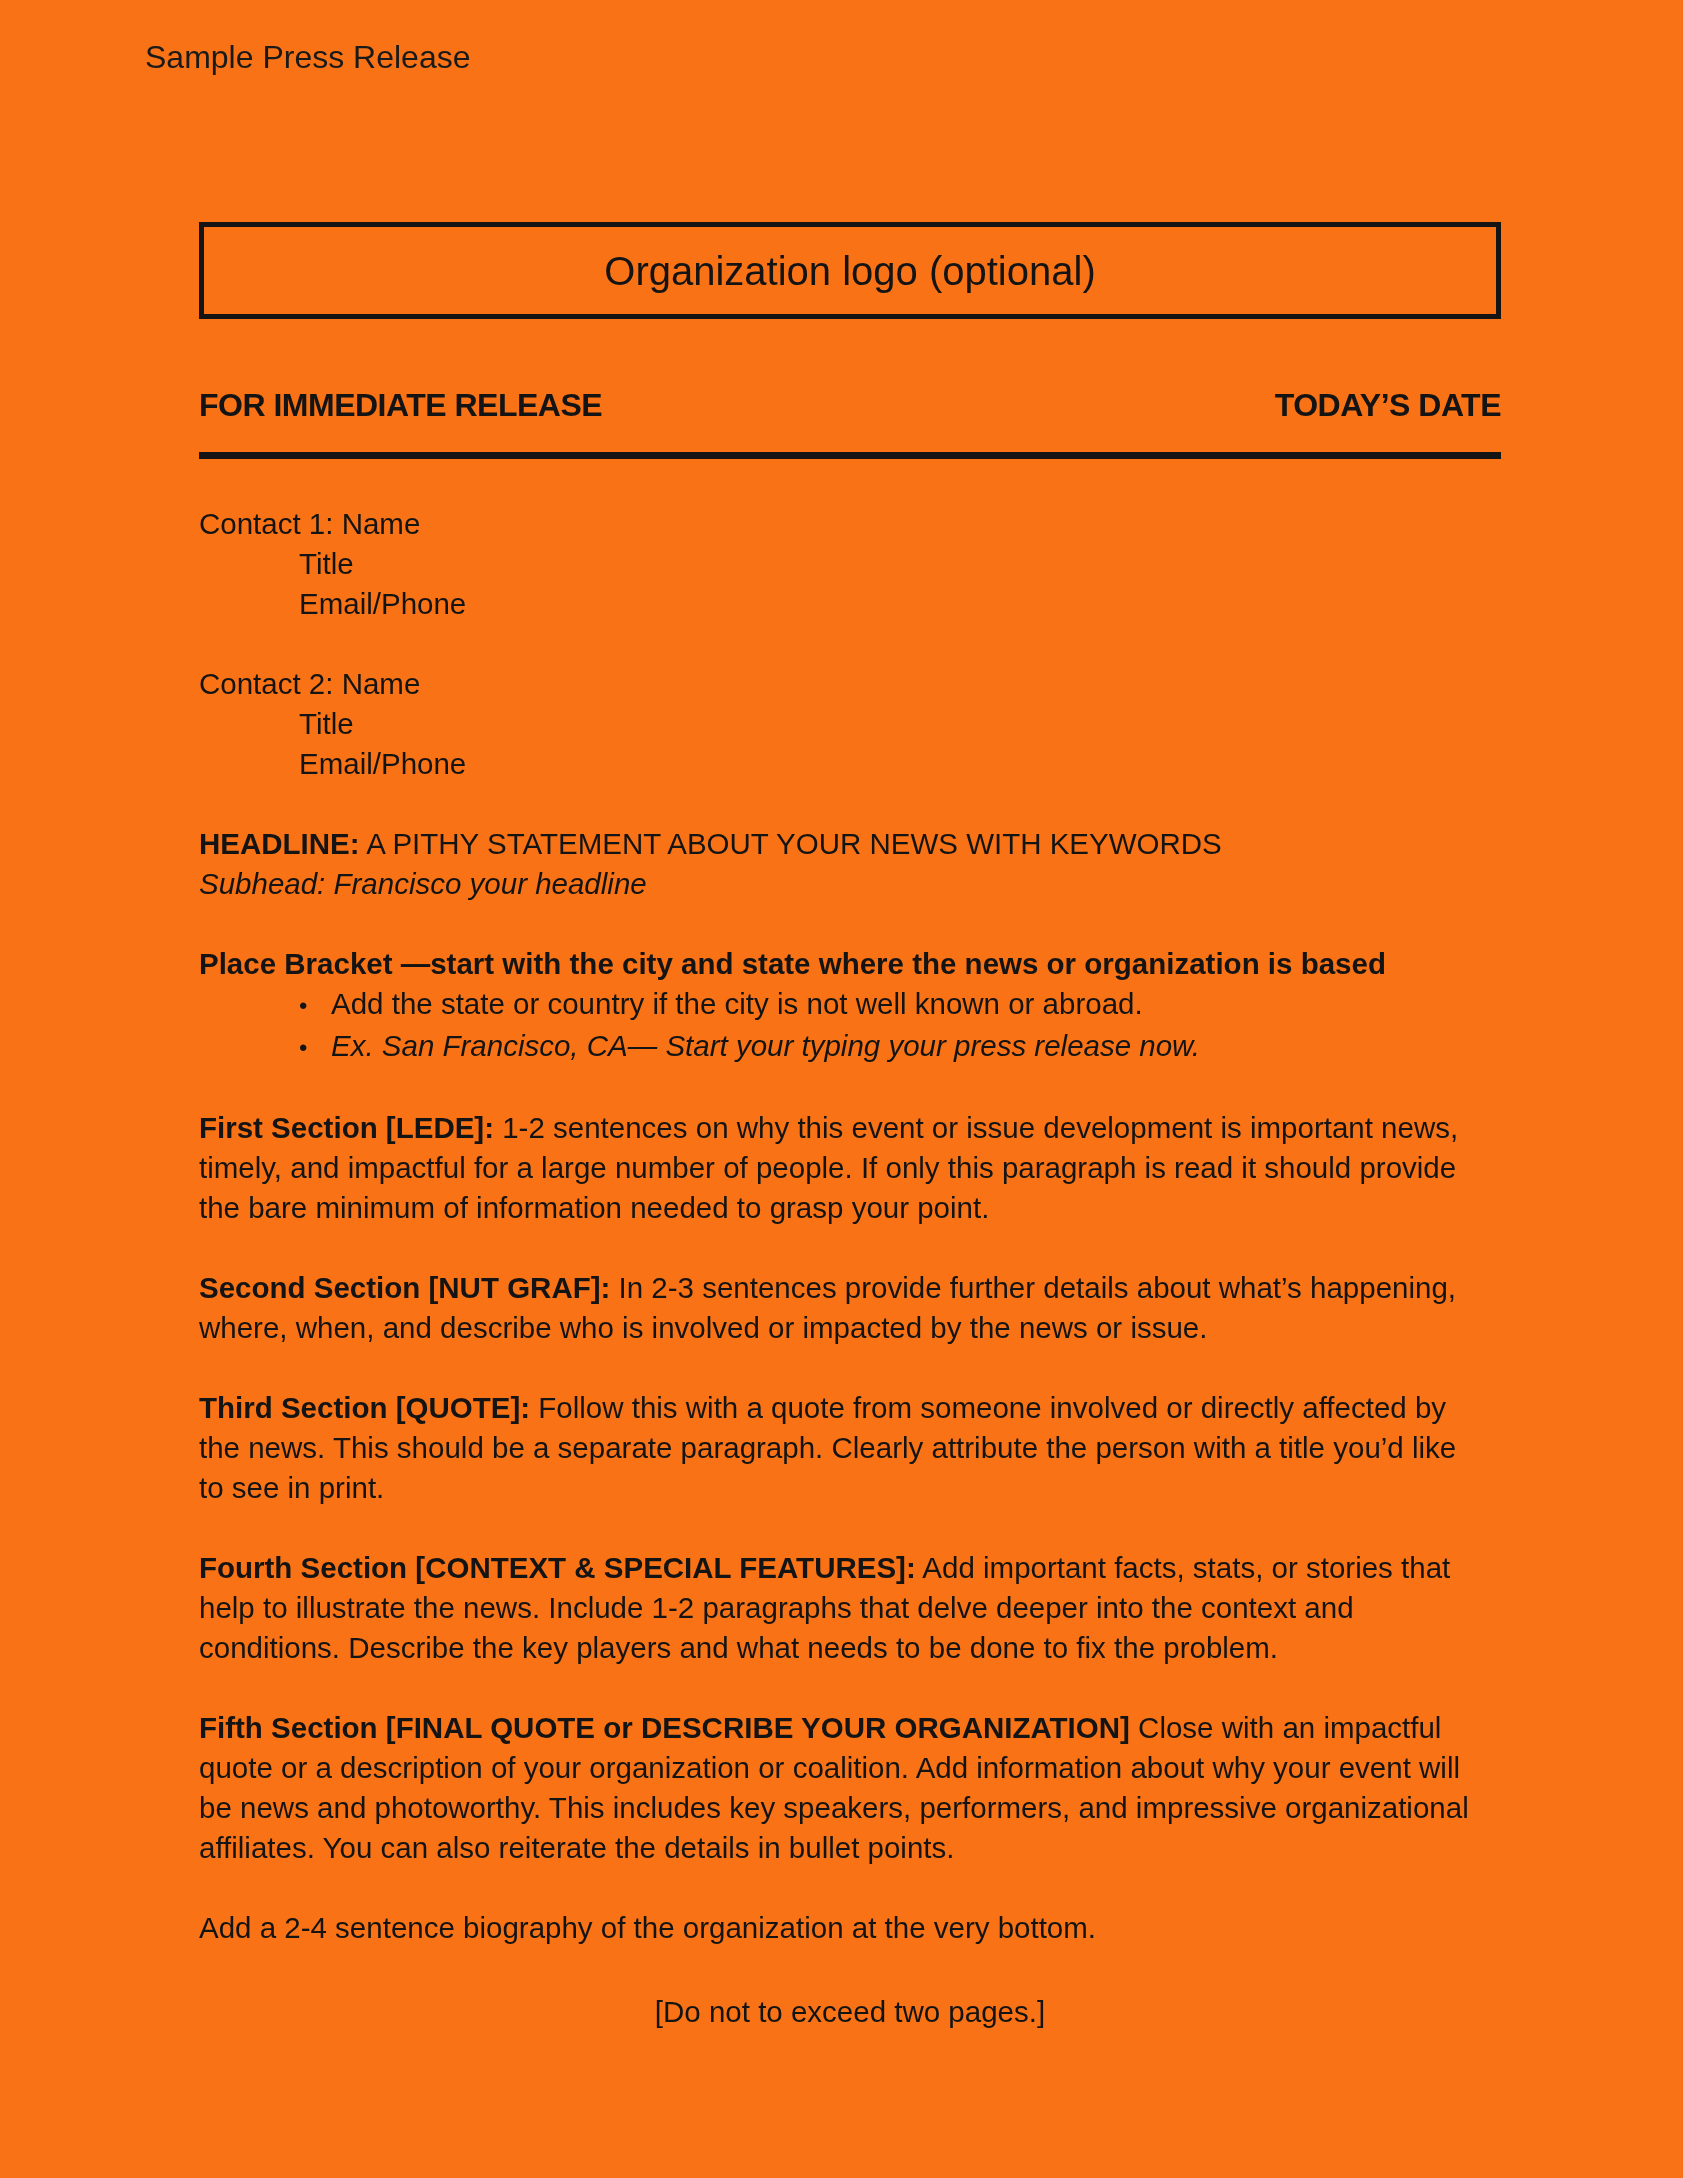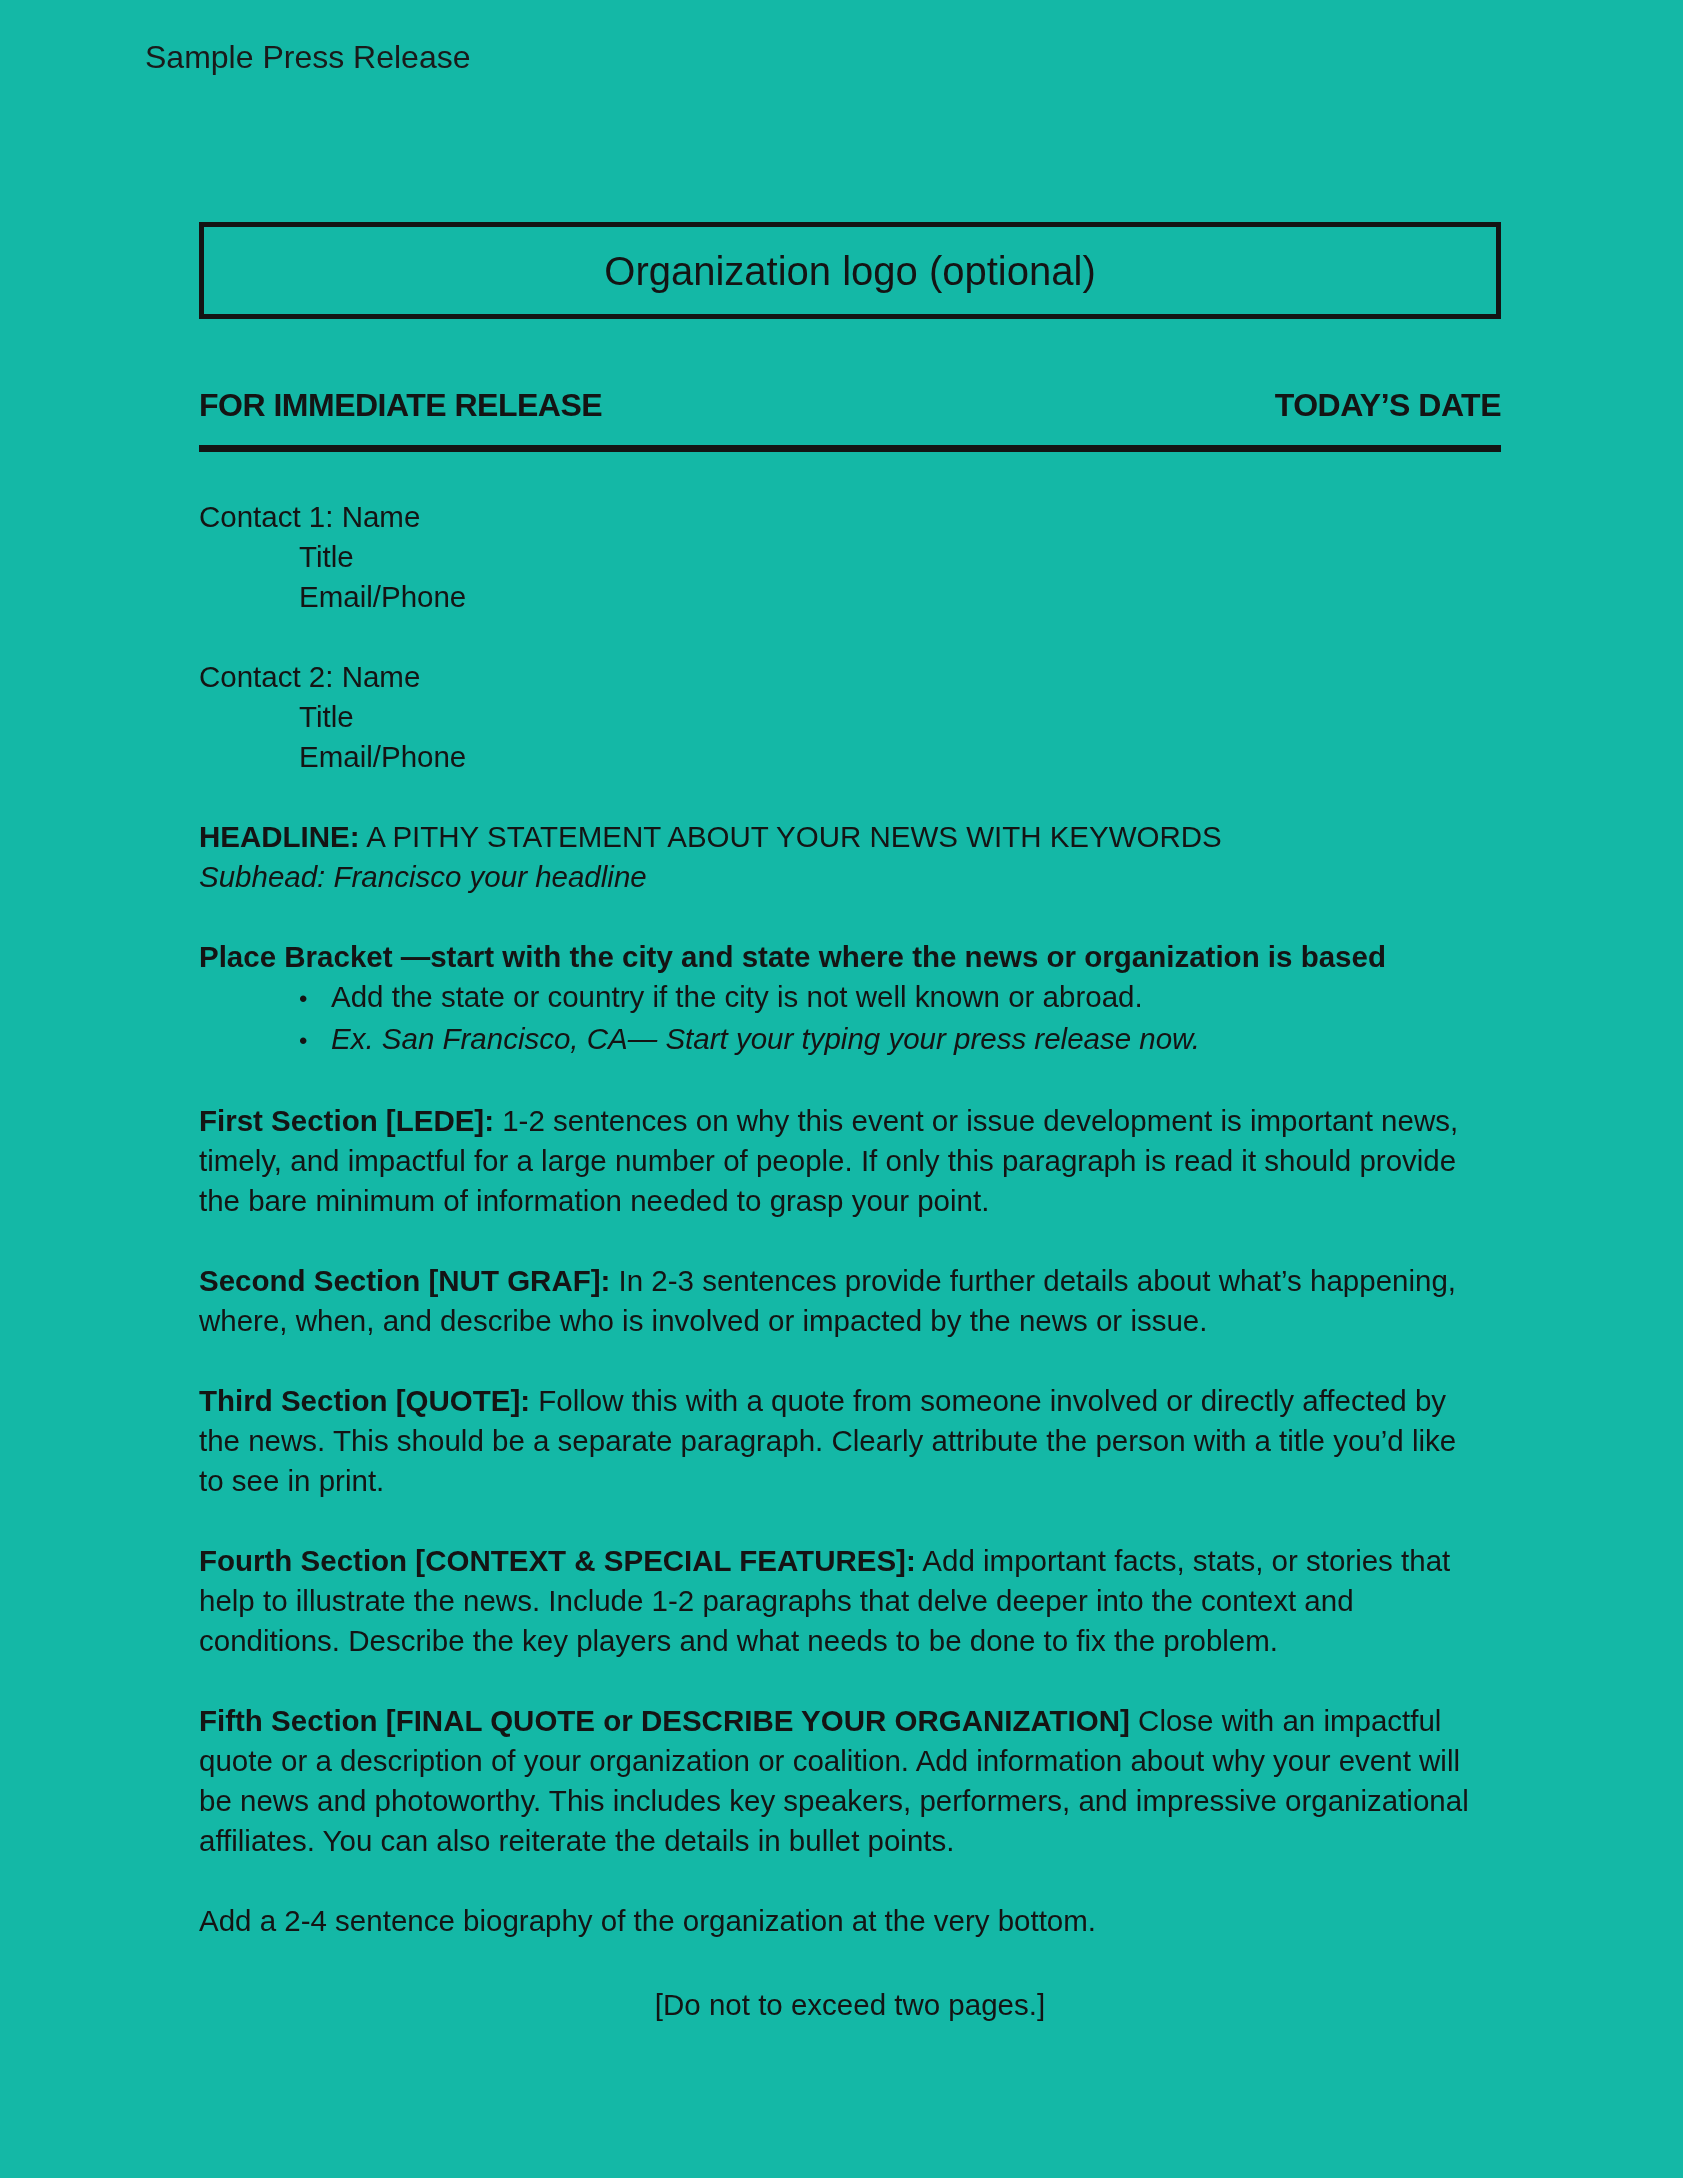--- a/index.html
+++ b/index.html
@@ -1,21 +1,21 @@
 <!DOCTYPE html>
 <html style="font-size:15px"><head>
 <meta charset="utf-8">
 <style>
   * { box-sizing: border-box; }
   html, body { margin: 0; padding: 0; background: #ffffff; }
   .page {
     position: relative;
     width: 1684px;
     height: 2178px;
-    background: #14b8a6;
+    background: #f97316;
     color: #121212;
     font-family: "Liberation Sans", "DejaVu Sans", sans-serif;
   }
   .doc-label {
     position: absolute;
     top: 39px;
     left: 145px;
     font-size: 32px;
     line-height: 37px;
     color: #1a1a1a;
@@ -35,21 +35,21 @@
     display: flex;
     align-items: center;
     justify-content: center;
     font-size: 40px;
   }
   .release-row {
     display: flex;
     justify-content: space-between;
     align-items: flex-end;
     margin-top: 66px;
-    padding-bottom: 20px;
+    padding-bottom: 27px;
     border-bottom: 7.5px solid #141414;
     font-weight: 700;
     font-size: 32px;
     letter-spacing: -0.5px;
   }
   .contacts { margin-top: 45px; }
   .contact-block + .contact-block { margin-top: 40px; }
   .indent { padding-left: 100px; }
   .para { margin: 40px 18px 0 0; }
   .bold { font-weight: 700; }

